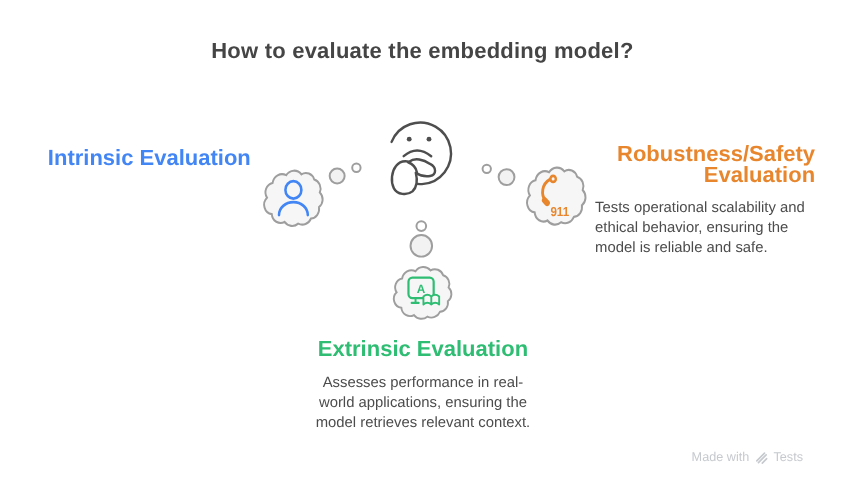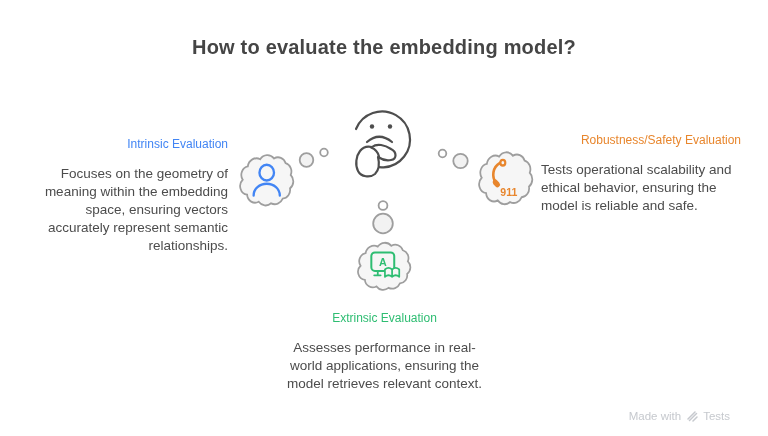--- a/index.html
+++ b/index.html
@@ -1,21 +1,21 @@
 <!DOCTYPE html>
 <html><head>
 <meta charset="utf-8">
 <style>
   html,body{margin:0;padding:0;background:#fff;}
   .canvas{position:relative;width:768px;height:436px;background:#fff;overflow:hidden;
           font-family:"Liberation Sans",sans-serif;}
   .main-title{position:absolute;top:36px;left:0;right:0;text-align:center;
               font-size:20px;font-weight:bold;color:#454545;letter-spacing:.2px;}
   .section{position:absolute;}
-  .section-title{font-size:12px;font-weight:normal;line-height:19px;}
+  .section-title{font-size:20px;font-weight:bold;line-height:19px;}
   .section-desc{margin-top:11px;font-size:13.5px;line-height:18px;color:#4C4C4C;}
   .sec-intrinsic{left:38px;top:135px;width:190px;text-align:right;}
   .sec-robustness{left:541px;top:131px;width:200px;text-align:left;}
   .sec-extrinsic{left:282px;top:297px;width:205px;text-align:center;}
   .cloud{position:absolute;}
   .cloud-left{left:234px;top:149px;width:64px;height:63px;}
   .cloud-right{left:473px;top:146px;width:64px;height:65px;}
   .cloud-bottom{left:352px;top:237px;width:63px;height:59px;}
   .overlay{position:absolute;left:0;top:0;width:768px;height:436px;pointer-events:none;}
   .watermark{position:absolute;right:38px;bottom:14px;display:flex;align-items:center;gap:5px;
@@ -24,21 +24,20 @@
 </style>
 </head>
 <body>
 
 <div class="canvas">
 
   <div class="main-title">How to evaluate the embedding model?</div>
 
   <div class="section sec-intrinsic">
     <div class="section-title" style="color: rgb(66, 133, 244);">Intrinsic Evaluation</div>
-    <div class="section-desc">Focuses on the geometry of meaning within the embedding space, ensuring vectors accurately represent semantic relationships.</div>
   </div>
 
   <div class="section sec-robustness">
     <div class="section-title" style="color: rgb(232, 134, 45); text-align: right;">Robustness/Safety Evaluation</div>
     <div class="section-desc">Tests operational scalability and ethical behavior, ensuring the model is reliable and safe.</div>
   </div>
 
   <div class="section sec-extrinsic">
     <div class="section-title" style="color: rgb(46, 189, 114); margin-top: 12px;">Extrinsic Evaluation</div>
     <div class="section-desc">Assesses performance in real-world applications, ensuring the model retrieves relevant context.</div>

